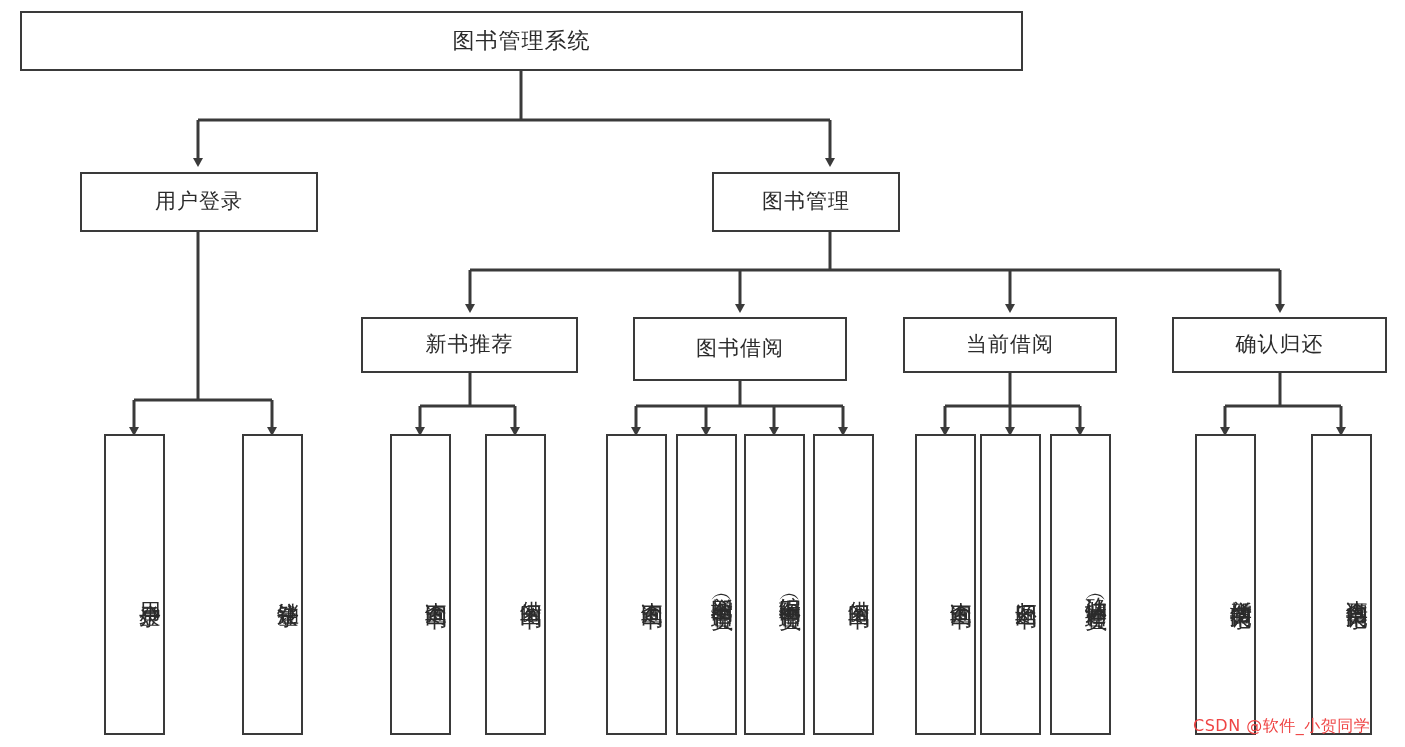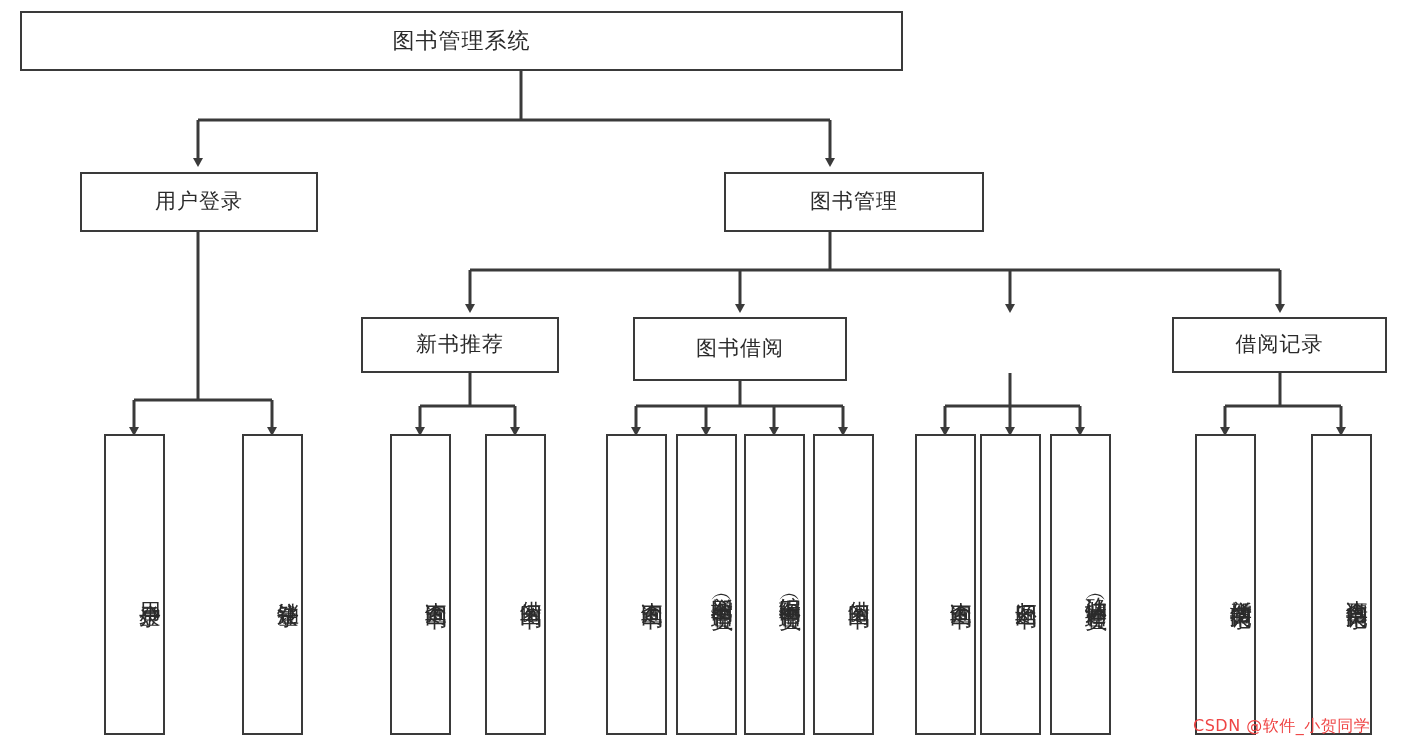--- a/index.html
+++ b/index.html
@@ -118,39 +118,42 @@
       <path d="M1010,406 L1010,428" marker-end="url(#arrow)"></path>
       <path d="M1080,406 L1080,428" marker-end="url(#arrow)"></path>
 
       <path d="M1280,373 L1280,406"></path>
       <path d="M1225,406 L1341,406"></path>
       <path d="M1225,406 L1225,428" marker-end="url(#arrow)"></path>
       <path d="M1341,406 L1341,428" marker-end="url(#arrow)"></path>
     </g>
   </svg>
 
-  <div class="node node-h node-root" style="left:20px; top:11px; width:883px; height:60px;">
+  <div class="node node-h node-root" style="left:20px; top:11px; width:1003px; height:60px;">
     <span>图书管理系统</span>
   </div>
 
   <div class="node node-h" style="left:80px; top:172px; width:238px; height:60px;">
     <span>用户登录</span>
   </div>
-  <div class="node node-h" style="left:712px; top:172px; width:260px; height:60px;margin-left:12px;">
+  <div class="node node-h" style="left:712px; top:172px; width:188px; height:60px;">
     <span>图书管理</span>
   </div>
 
-  <div class="node node-h" style="left:361px; top:317px; width:198px; height:56px;">
+  <div class="node node-h" style="left:361px; top:317px; width:217px; height:56px;">
     <span>新书推荐</span>
   </div>
   <div class="node node-h" style="left:633px; top:317px; width:214px; height:64px;">
     <span>图书借阅</span>
   </div>
+  <div class="node node-h" style="left:903px; top:317px; width:214px; height:56px;">
+    <span>当前借阅</span>
+  </div>
   <div class="node node-h" style="left:1172px; top:317px; width:215px; height:56px;">
-    <span>借阅记录</span>
+    <span>确认归还</span>
   </div>
 
   <div class="node node-v" style="left:104px; top:434px; width:61px; height:301px;">
     <span>用户登录</span>
   </div>
   <div class="node node-v" style="left:242px; top:434px; width:61px; height:301px;">
     <span>注销登录</span>
   </div>
 
   <div class="node node-v" style="left:390px; top:434px; width:61px; height:301px;">

